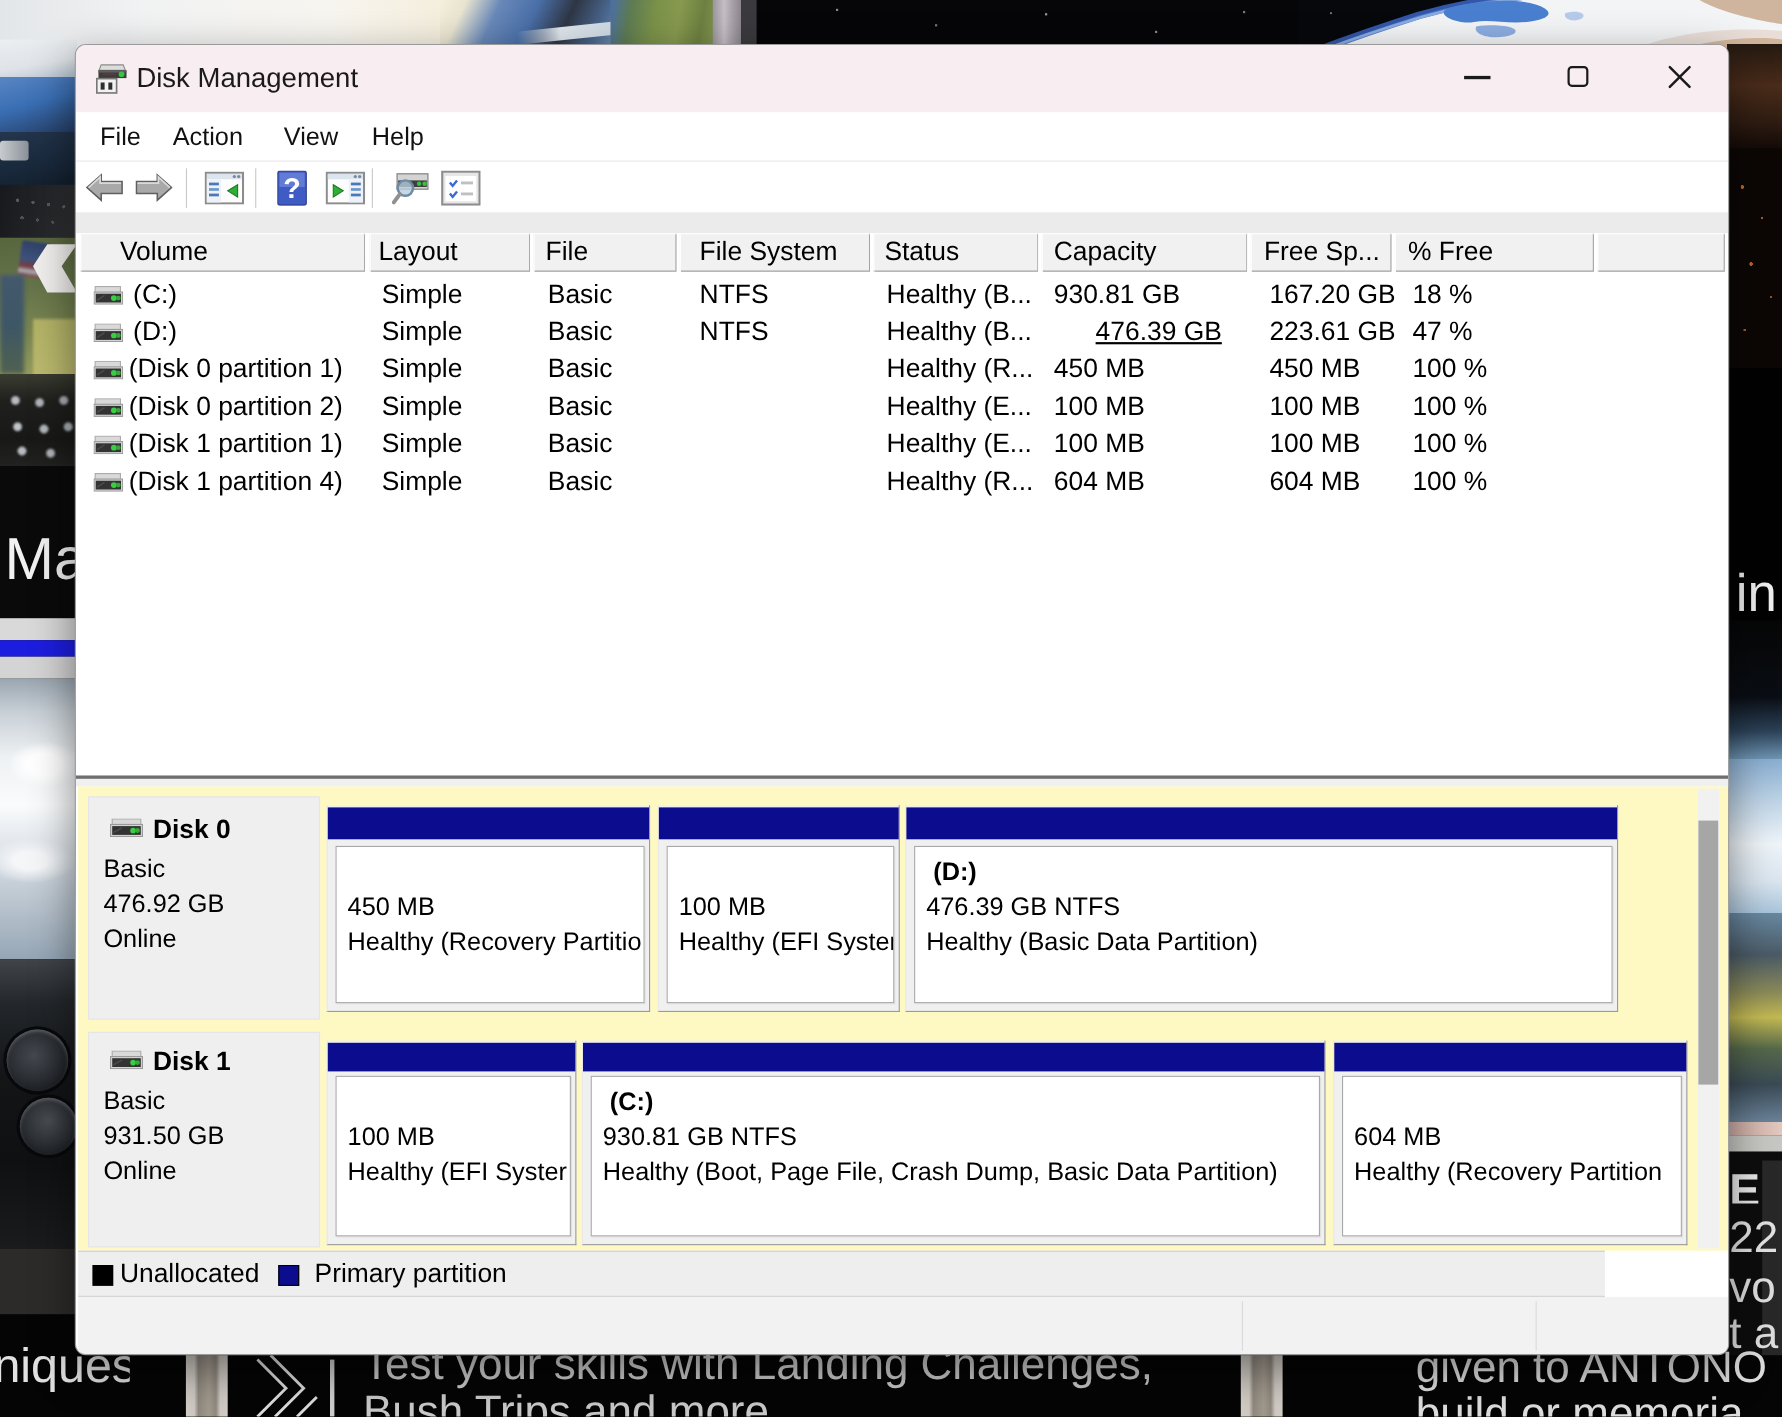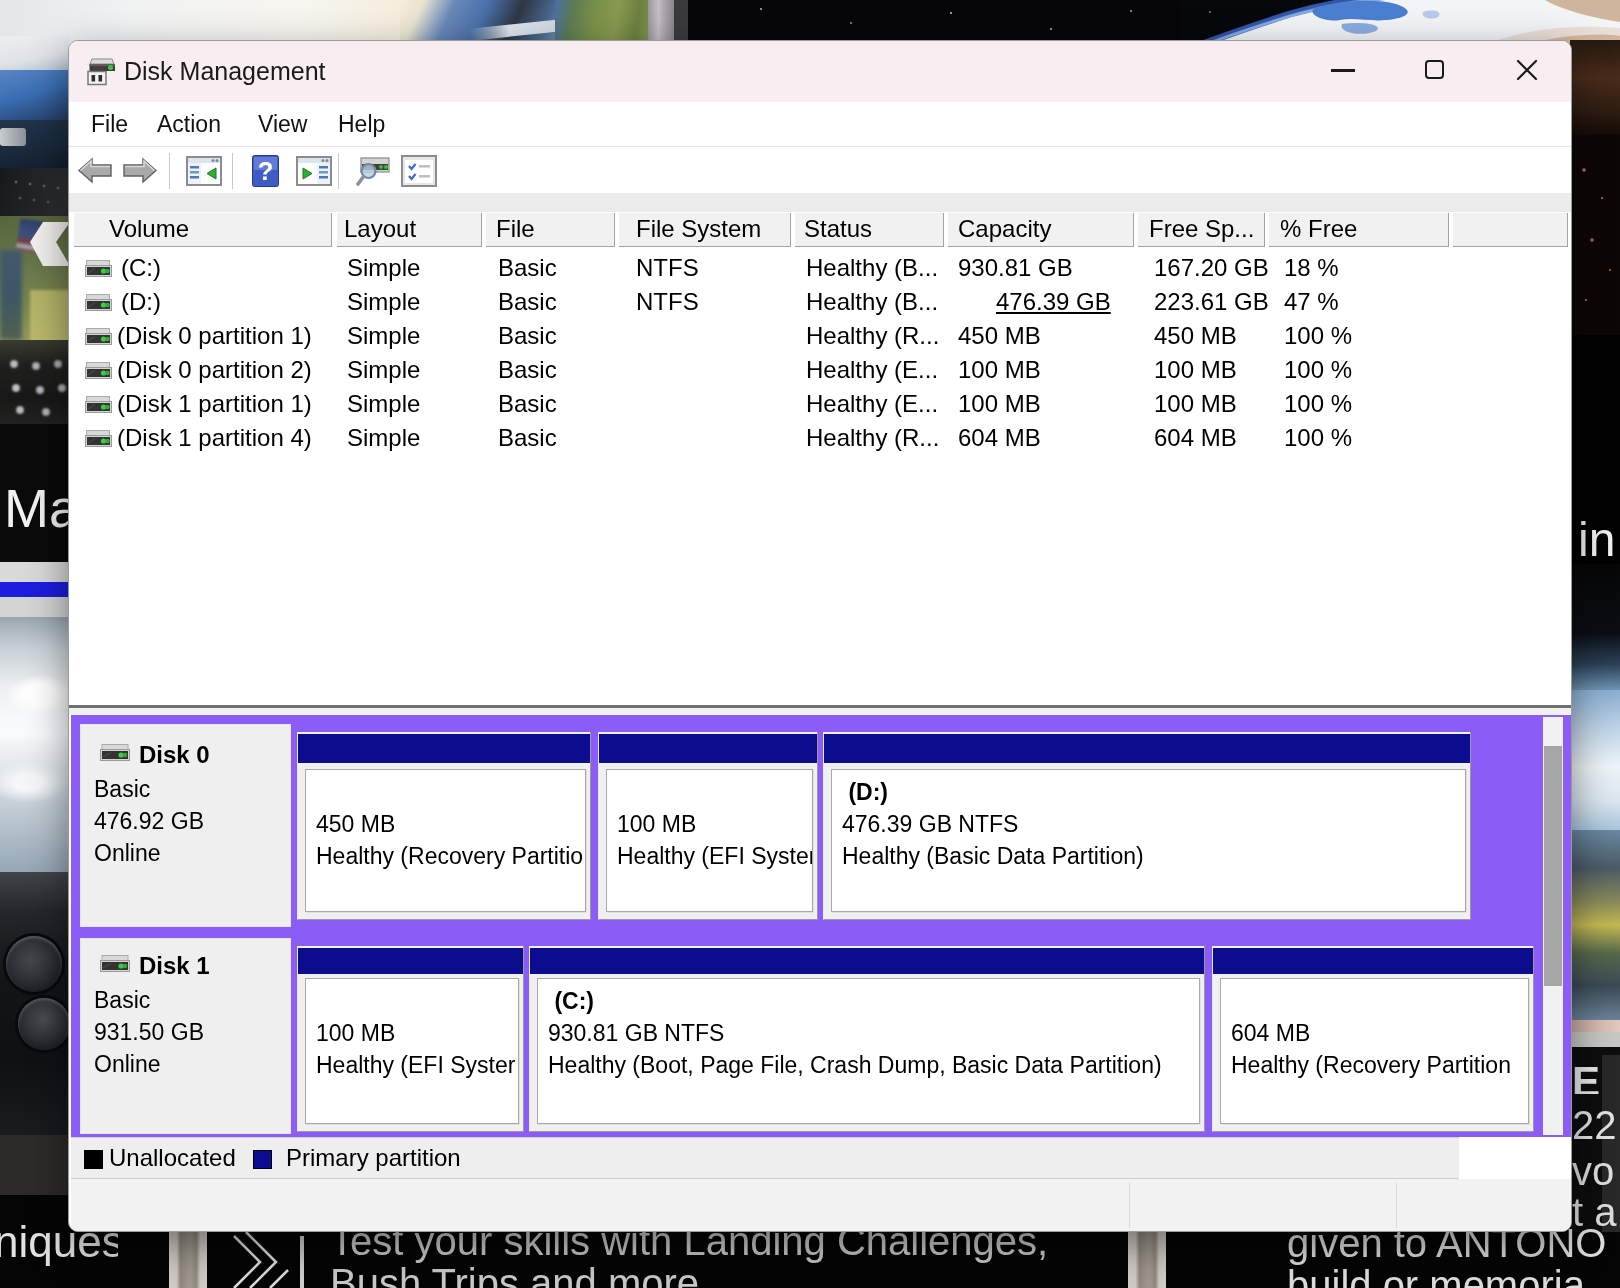--- a/index.html
+++ b/index.html
@@ -310,21 +310,21 @@
       <span class="c1" style="left:46px;">(Disk 1 partition 4)</span>
           <span class="c1" style="left:276px;">Simple</span>
           <span class="c1" style="left:427px;">Basic</span>
           <span class="c1" style="left:735px;">Healthy (R...</span>
           <span class="c1" style="left:887px;">604 MB</span>
           <span class="c1" style="left:1083px;">604 MB</span>
           <span class="c1" style="left:1213px;">100 %</span>
     </div>
   </div>
   <div id="splitter" class="abs" style="left:0;top:664px;width:1504px;height:10px;background:#f0f0f0;border-top:3px solid #6f6f6f;"></div>
-  <div id="bottompane" class="abs" style="left:2px;top:674px;width:1500px;height:422px;background:#8b5cf6;">
+  <div id="bottompane" class="abs" style="left:2px;top:674px;width:1500px;height:422px;background:#fef9c3;">
 
     <div class="dpanel" style="top:9px;height:203px;">
       <svg class="abs" style="left:19px;top:19px;" width="30" height="17" viewBox="0 0 30 17">
             <rect x="2" y="0.5" width="26" height="6" fill="#d9d9d9" stroke="#ababab" stroke-width="1"></rect>
             <rect x="0.5" y="5.5" width="29" height="11" fill="#d4d4d4" stroke="#9a9a9a" stroke-width="1"></rect>
             <rect x="2" y="7" width="26" height="8" fill="#333333"></rect>
             <path d="M3 13 L11 8.5" stroke="#4a4a4a" stroke-width="1.4"></path>
             <circle cx="21" cy="11" r="2.6" fill="#3ecb46"></circle>
             <circle cx="25" cy="11" r="2.2" fill="#2fae35"></circle>
           </svg>

